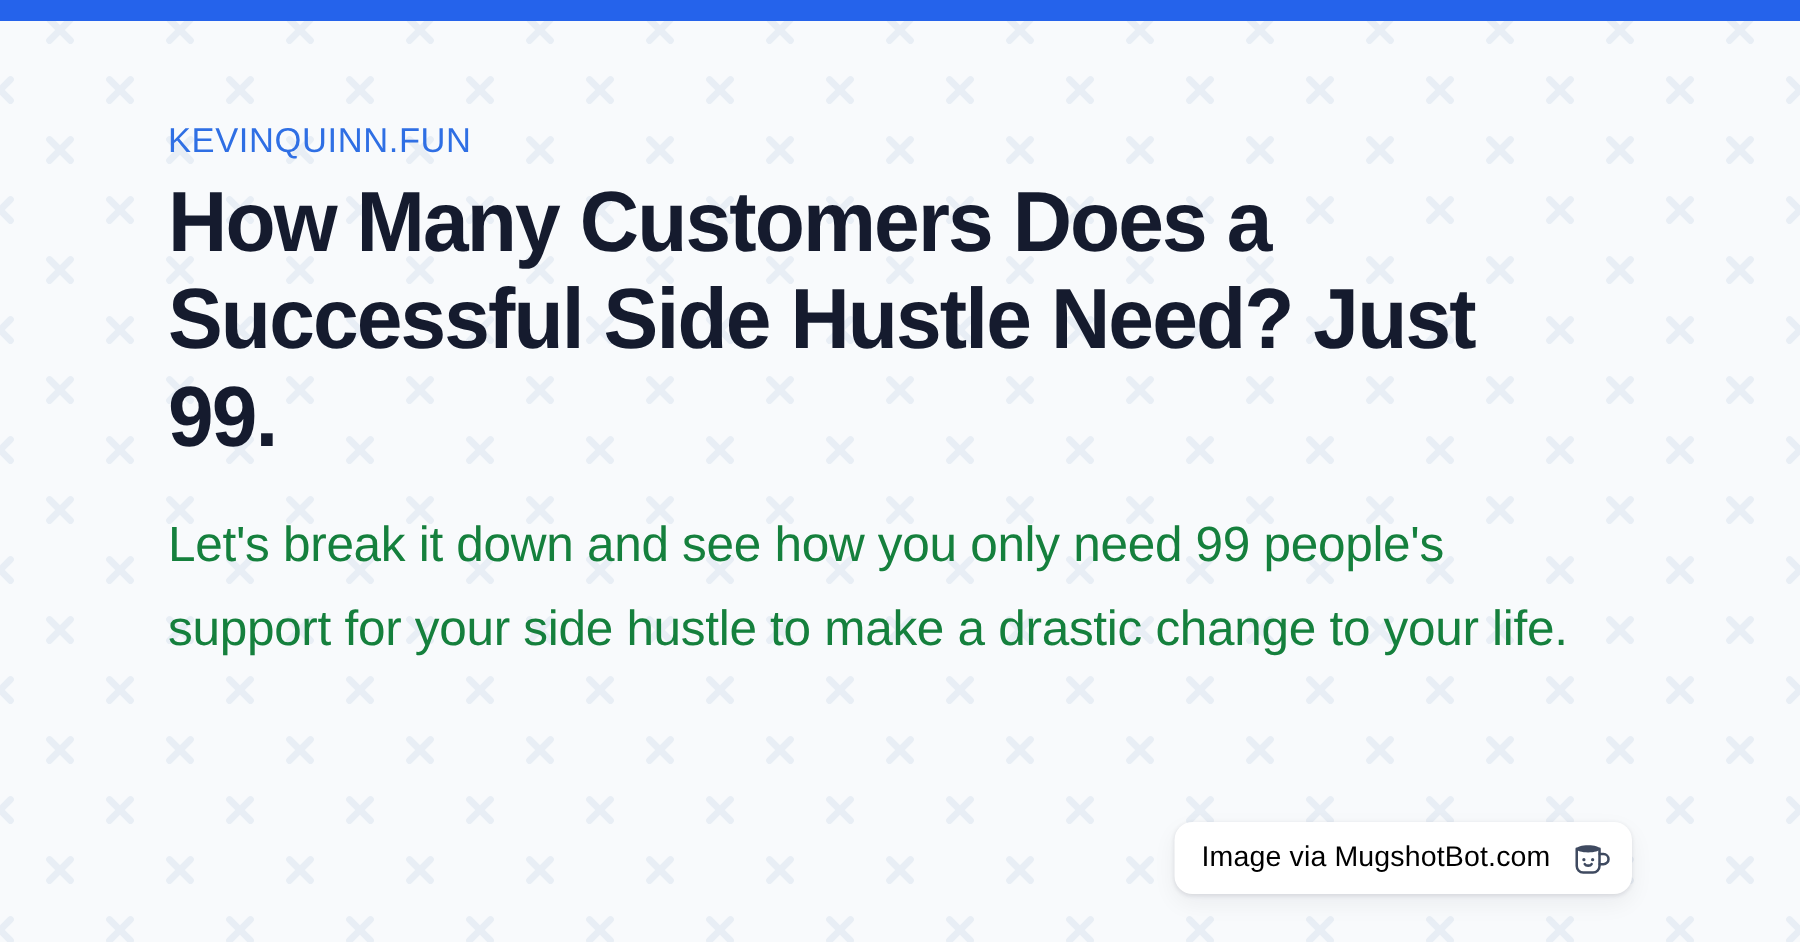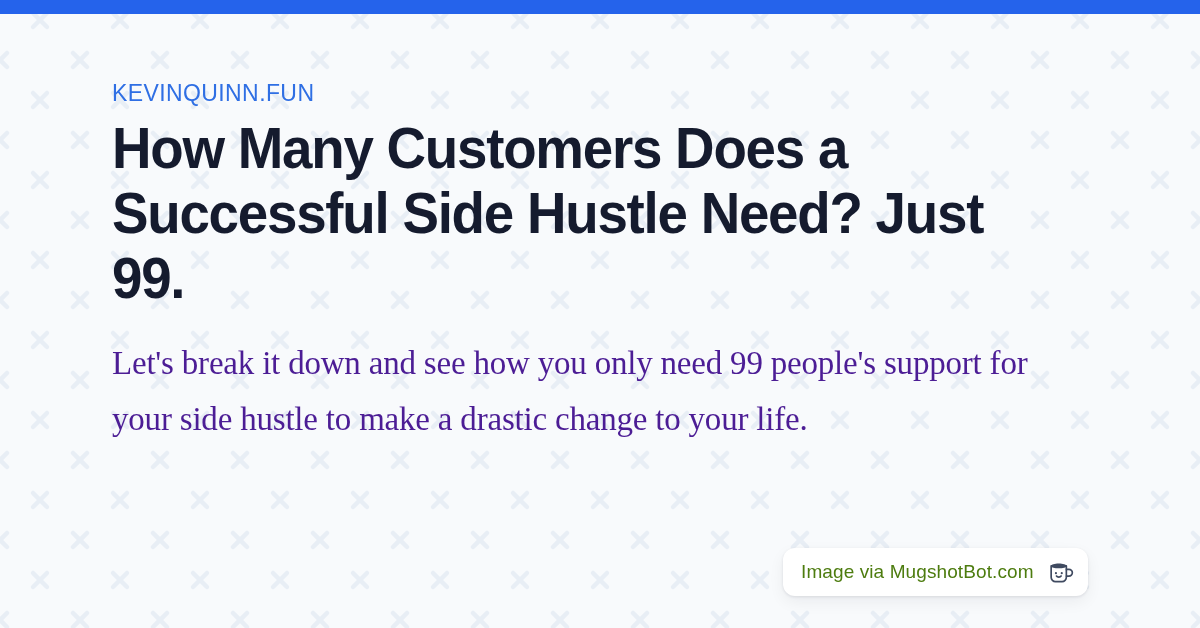--- a/index.html
+++ b/index.html
@@ -72,26 +72,26 @@
     line-height: 65px;
     letter-spacing: -1.3px;
     color: #151b2e;
     transform: scaleX(0.96);
     transform-origin: left top;
     max-width: 1010px;
   }
 
   .subhead {
     margin-top: 24px;
-    font-family: Liberation Serif, serif;
+    font-family: Liberation Sans, sans-serif;
     font-weight: 400;
     font-size: 33px;
     line-height: 56px;
     letter-spacing: -0.2px;
-    color: #4c1d95;
+    color: #15803d;
     max-width: 960px;
   }
 
   
   .badge {
     position: absolute;
     left: 783px;
     top: 548px;
     height: 48px;
     display: flex;
@@ -102,21 +102,21 @@
     padding: 0 12px 0 18px;
     box-shadow: 0 1px 3px rgba(15, 23, 42, 0.10),
                 0 6px 16px rgba(15, 23, 42, 0.06);
     z-index: 4;
   }
 
   .badge-label {
     font-family: "Liberation Sans", sans-serif;
     font-size: 19px;
     line-height: 20px;
-    color: #4d7c0f;
+    color: #000000;
     letter-spacing: 0.1px;
     white-space: nowrap;
   }
 
   .badge-icon {
     width: 30px;
     height: 30px;
     display: block;
     flex: 0 0 auto;
   }

